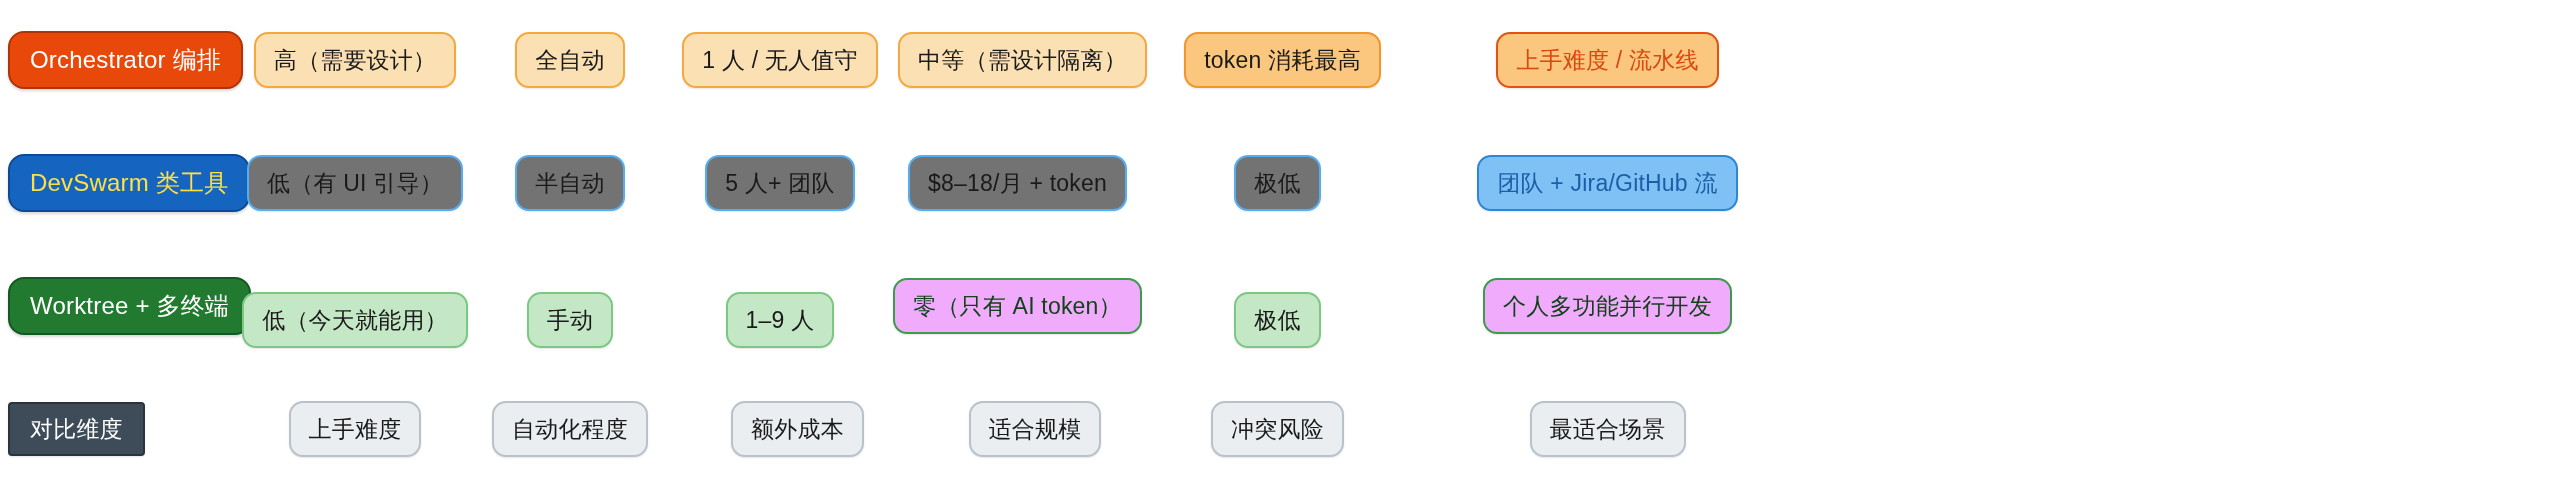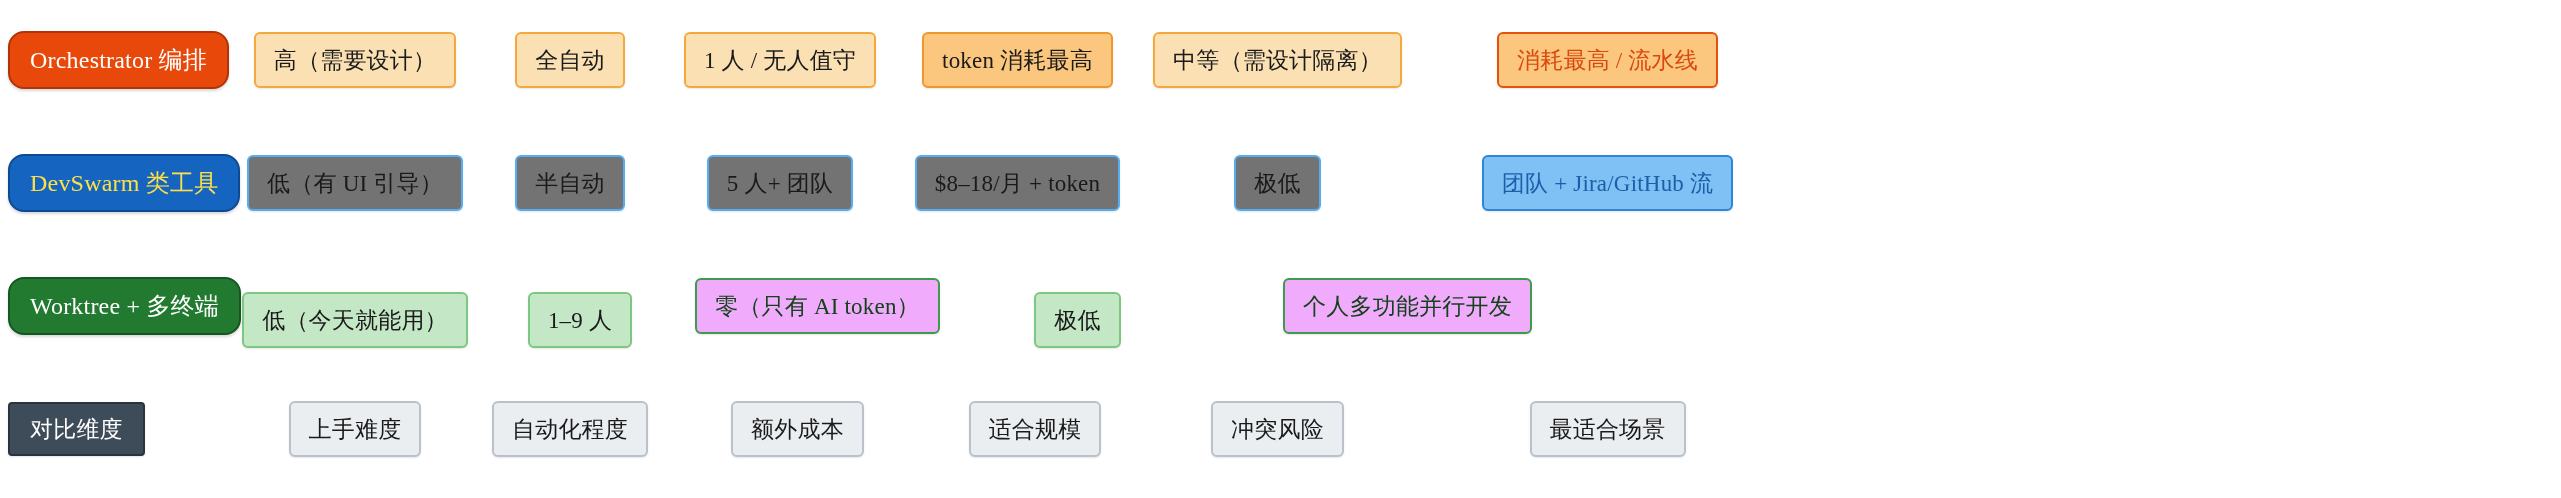--- a/index.html
+++ b/index.html
@@ -21,21 +21,20 @@
     height: 498px;
     background: #ffffff;
   }
 
   .row {
     position: absolute;
     left: 0;
     width: 2561px;
     display: flex;
     align-items: center;
-    font-family: Liberation Serif, serif;
   }
 
   
   .row-r0 { top: 0px;   height: 120px; }
   .row-r1 { top: 123px; height: 120px; }
   .row-r2 { top: 246px; height: 120px; }
   .row-r3 { top: 369px; height: 120px; }
 
   .col {
     display: flex;
@@ -52,21 +51,21 @@
   .col-3 { width: 220px; }
   .col-4 { width: 255px; }
   .col-5 { width: 265px; }
   .col-6 { width: 395px; }
 
   .node {
     display: inline-flex;
     align-items: center;
     justify-content: center;
     box-sizing: border-box;
-    border-radius: 6px;
+    border-radius: 14px;
     border-style: solid;
     border-width: 2px;
     white-space: nowrap;
     line-height: 1;
     text-align: center;
     padding: 0 18px;
     height: 56px;
     font-size: 23px;
     letter-spacing: 0.2px;
     box-shadow: 0 1px 2px rgba(0,0,0,0.10);
@@ -115,28 +114,28 @@
     </div>
     <div class="col col-1">
       <div class="node fill-orange-light">高（需要设计）</div>
     </div>
     <div class="col col-2">
       <div class="node fill-orange-light">全自动</div>
     </div>
     <div class="col col-3">
       <div class="node fill-orange-light">1 人 / 无人值守</div>
     </div>
+    <div class="col col-5">
+      <div class="node fill-orange-light">中等（需设计隔离）</div>
+    </div>
     <div class="col col-4">
       <div class="node fill-orange-mid">token 消耗最高</div>
     </div>
-    <div class="col col-5">
-      <div class="node fill-orange-light">中等（需设计隔离）</div>
-    </div>
-    <div class="col col-6">
-      <div class="node fill-orange-accent">消耗最高 / 流水线</div>
+    <div class="col col-6">
+      <div class="node fill-orange-accent">上手难度 / 流水线</div>
     </div>
   </div>
 
   <div class="row row-r1">
     <div class="col col-0">
       <div class="node header fill-blue-strong">DevSwarm 类工具</div>
     </div>
     <div class="col col-1">
       <div class="node fill-blue-light">低（有 UI 引导）</div>
     </div>
@@ -157,20 +156,23 @@
     </div>
   </div>
 
   <div class="row row-r2">
     <div class="col col-0">
       <div class="node header fill-green-strong">Worktree + 多终端</div>
     </div>
     <div class="col col-1">
       <div class="node fill-green-light">低（今天就能用）</div>
     </div>
+    <div class="col col-2">
+      <div class="node fill-green-light">手动</div>
+    </div>
     <div class="col col-3">
       <div class="node fill-green-light">1–9 人</div>
     </div>
     <div class="col col-4">
       <div class="node fill-green-mid">零（只有 AI token）</div>
     </div>
     <div class="col col-5">
       <div class="node fill-green-light">极低</div>
     </div>
     <div class="col col-6">

